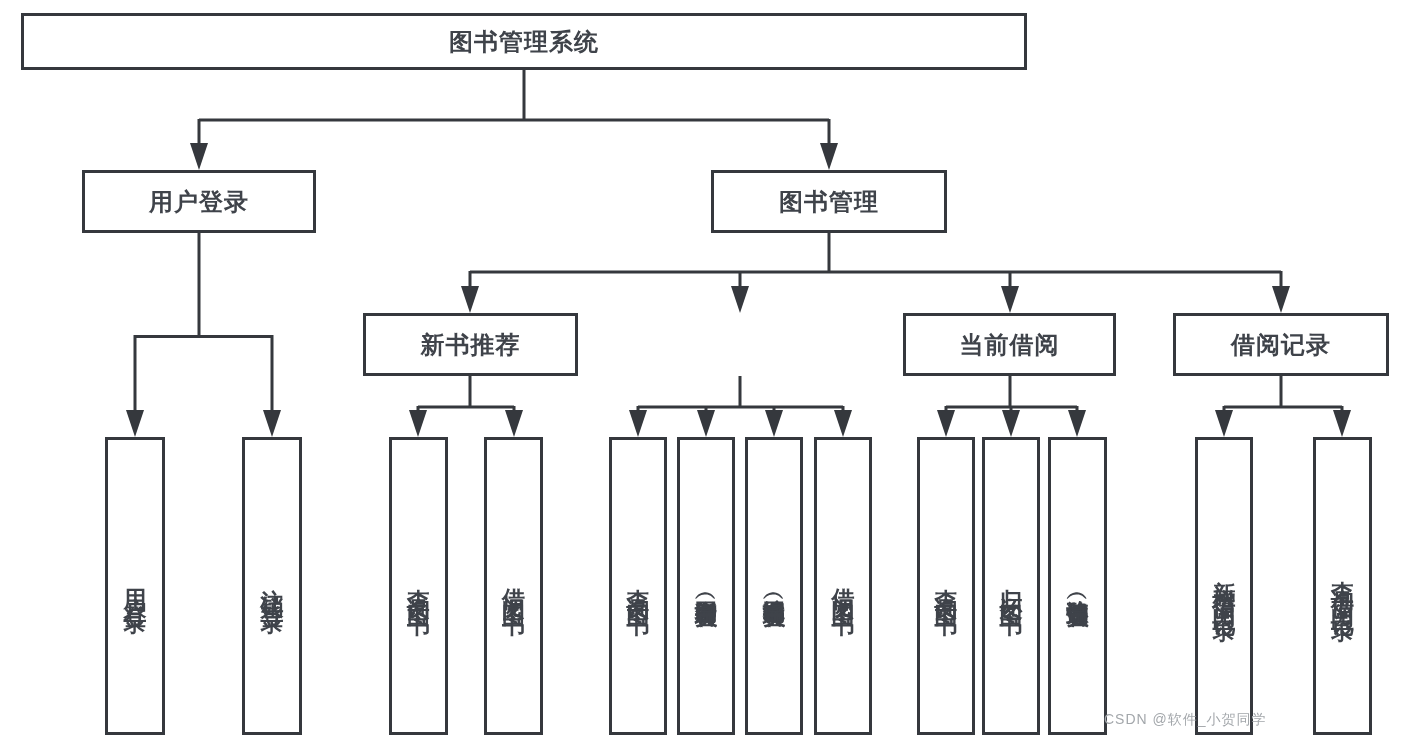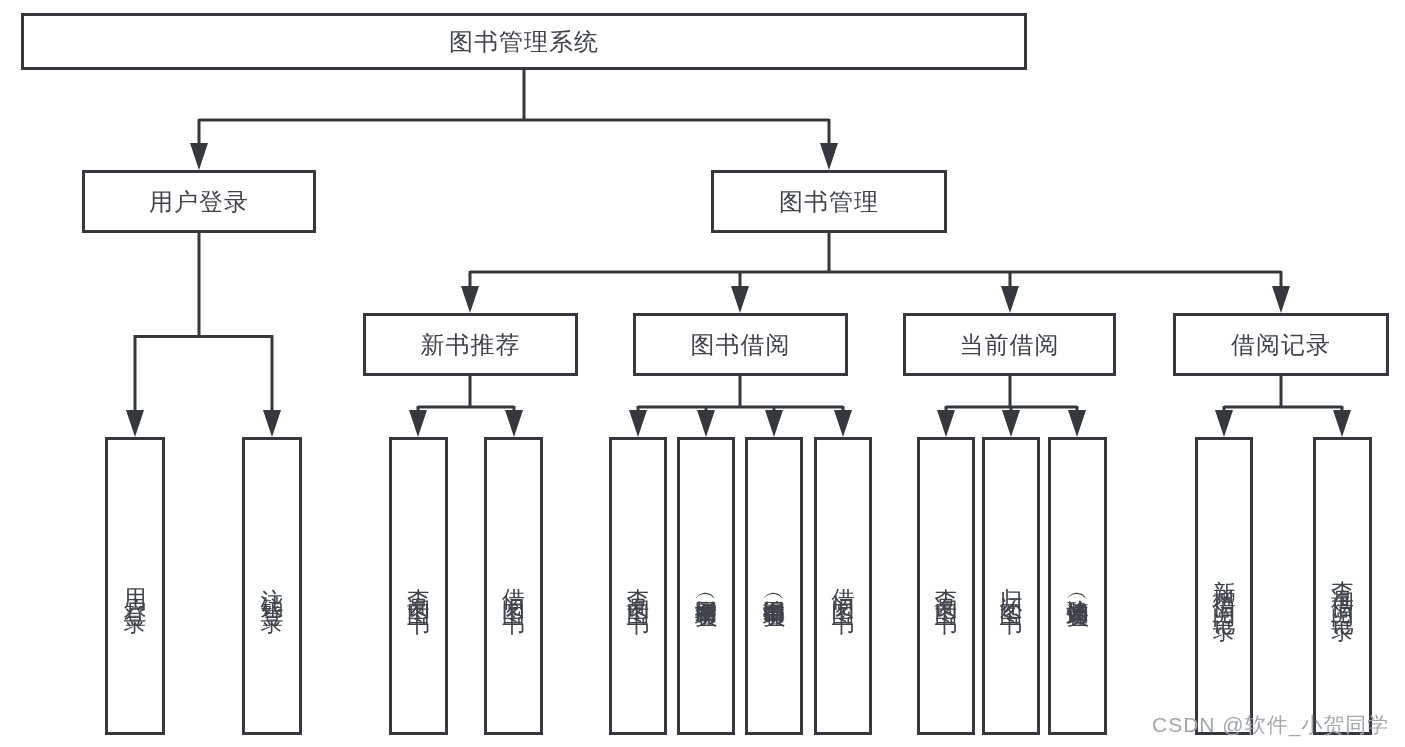--- a/index.html
+++ b/index.html
@@ -30,20 +30,21 @@
   .box{
     position:absolute;
     box-sizing:border-box;
     background:#ffffff;
     border:3px solid var(--line);
     display:flex;
     align-items:center;
     justify-content:center;
     text-align:center;
     z-index:2;
+    font-weight:bold;
   }
   .h{
     font-size:24px;
     letter-spacing:1px;
     white-space:nowrap;
   }
   .v{
     writing-mode:vertical-rl;
     text-orientation:mixed;
     font-size:23px;
@@ -51,23 +52,23 @@
     line-height:1;
     top:437px;
     height:298px;
   }
   .v.long{
     letter-spacing:1px;
     font-size:22px;
   }
   .watermark{
     position:absolute;
-    left:1152px;
+    left:1104px;
     top:711px;
-    font-size:21px;
+    font-size:14px;
     letter-spacing:1px;
     color:var(--watermark);
     z-index:3;
     white-space:nowrap;
   }
 </style>
 </head>
 <body>
 
 <div class="stage">
@@ -129,21 +130,20 @@
       <polygon points="1333,410 1351,410 1342,437"></polygon>
     </g>
   </svg>
 
   <div class="box h" style="left:21px;top:13px;width:1006px;height:57px">图书管理系统</div>
 
   <div class="box h" style="left:82px;top:170px;width:234px;height:63px">用户登录</div>
   <div class="box h" style="left:711px;top:170px;width:236px;height:63px">图书管理</div>
 
   <div class="box h" style="left:363px;top:313px;width:215px;height:63px">新书推荐</div>
-  <div class="box h" style="left:633px;top:313px;width:215px;height:63px">图书借阅</div>
   <div class="box h" style="left:903px;top:313px;width:213px;height:63px">当前借阅</div>
   <div class="box h" style="left:1173px;top:313px;width:216px;height:63px">借阅记录</div>
 
   <div class="box v" style="left:105px;width:60px">用户登录</div>
   <div class="box v" style="left:242px;width:60px">注销登录</div>
 
   <div class="box v" style="left:389px;width:59px">查询图书</div>
   <div class="box v" style="left:484px;width:59px">借阅图书</div>
 
   <div class="box v" style="left:609px;width:58px">查询图书</div>

